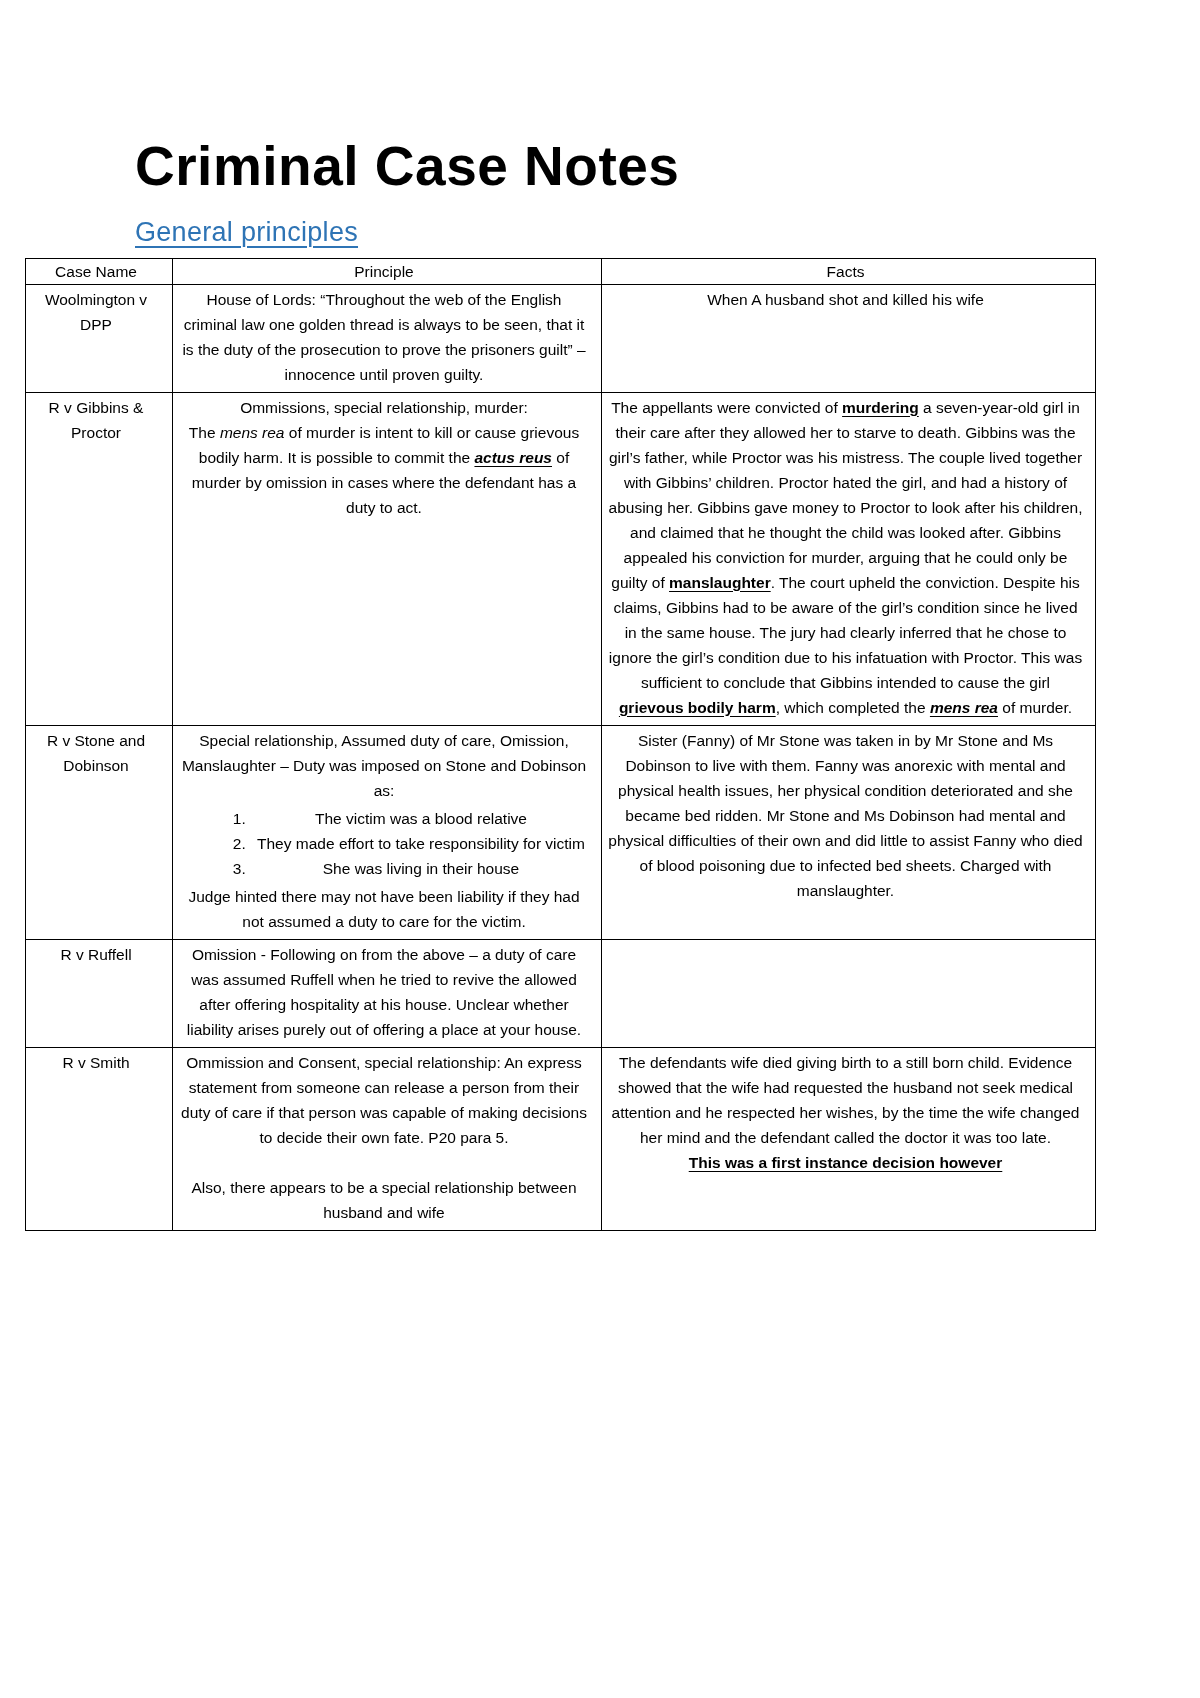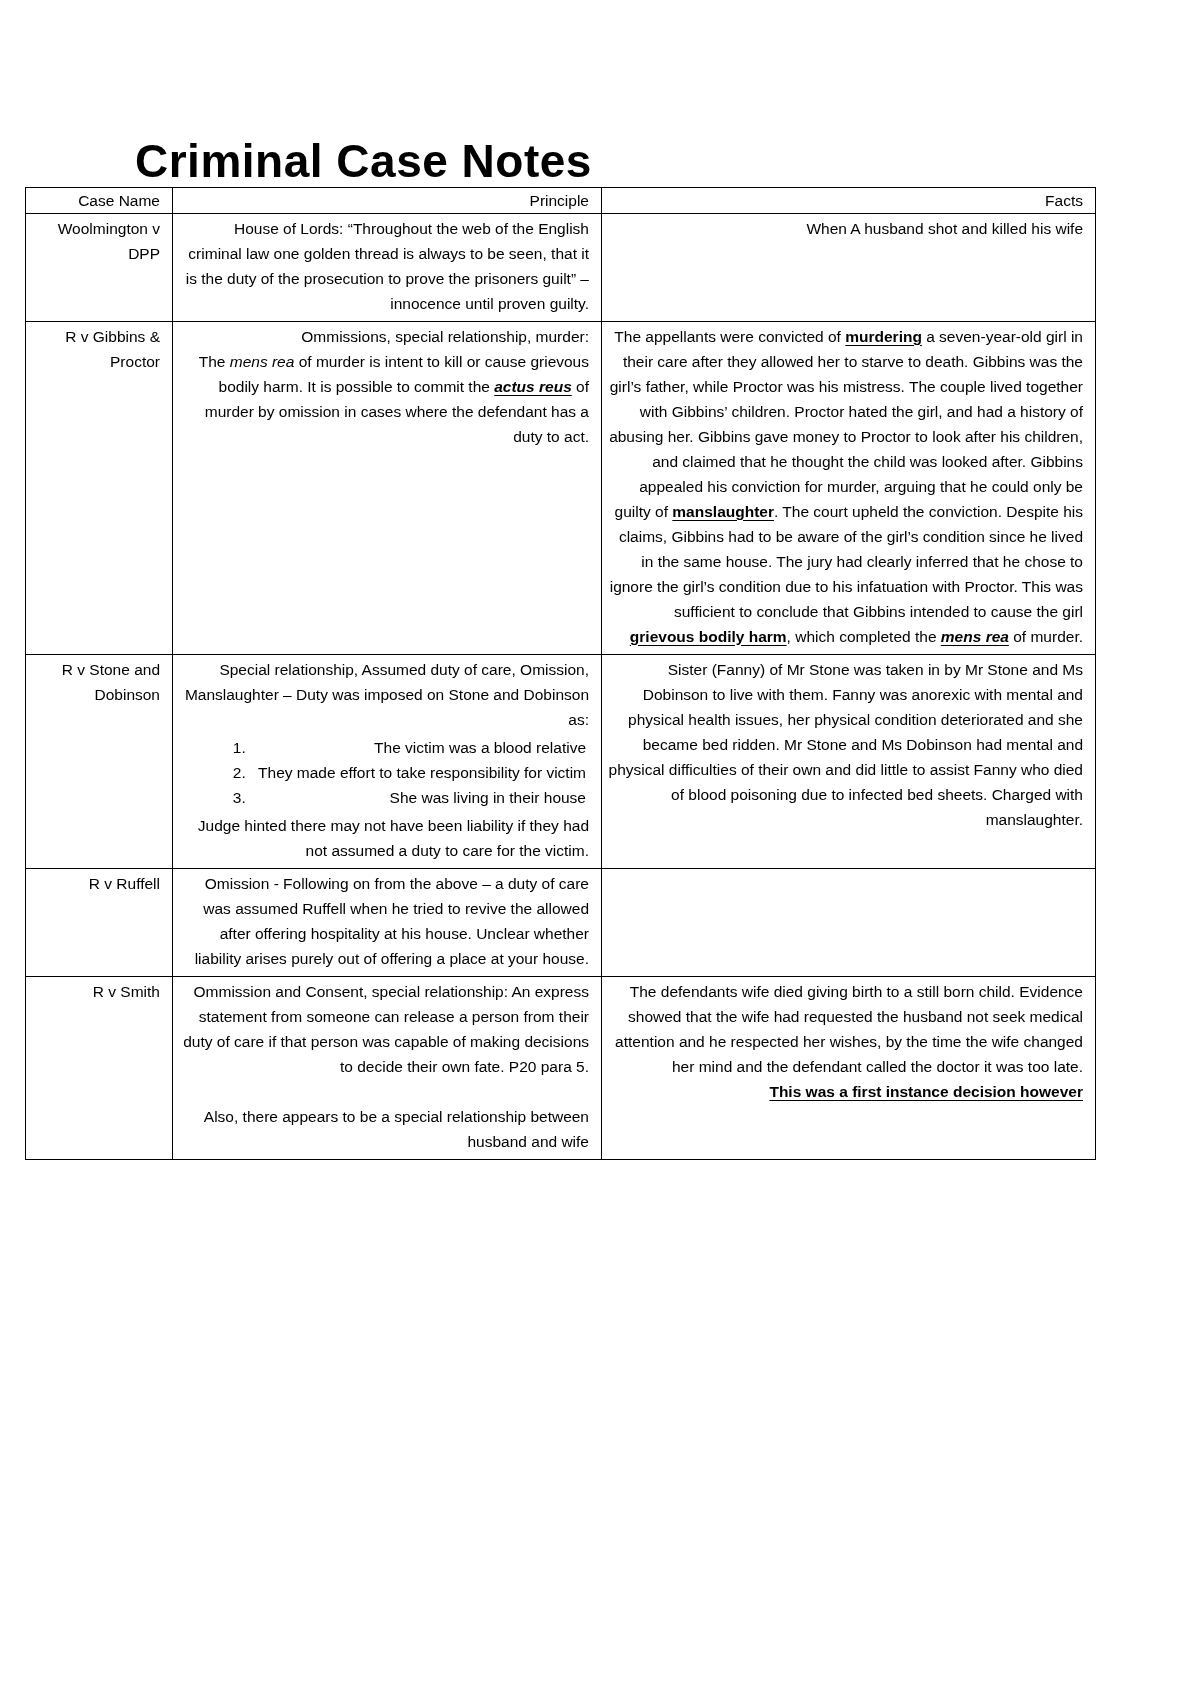--- a/index.html
+++ b/index.html
@@ -17,21 +17,21 @@
     height: 1698px;
     overflow: hidden;
     font-family: "Liberation Sans", sans-serif;
     color: #000000;
   }
   .content {
     padding-top: 136px;
   }
   .doc-title {
     margin: 0 0 0 135px;
-    font-size: 46px;
+    font-size: 55px;
     line-height: 1.1;
     font-weight: bold;
     letter-spacing: 0.5px;
     color: #000000;
   }
   .section-heading {
     margin: 20px 0 10px 135px;
     font-size: 27px;
     font-weight: normal;
     letter-spacing: 0.3px;
@@ -43,21 +43,21 @@
   table.case-table {
     border-collapse: collapse;
     table-layout: fixed;
     width: 1070px;
     margin-left: 25px;
   }
   table.case-table th,
   table.case-table td {
     border: 1px solid var(--table-border);
     vertical-align: top;
-    text-align: right;
+    text-align: center;
     font-weight: normal;
     font-size: 15.5px;
     line-height: 25px;
     padding: 2px 12px 5px 6px;
   }
   table.case-table th {
     height: 24px;
     padding-top: 0;
     padding-bottom: 0;
   }
@@ -73,20 +73,21 @@
     padding-left: 6px;
   }
 </style>
 </head>
 <body>
 
 <div class="content">
 
   <h1 class="doc-title">Criminal Case Notes</h1>
 
+  <h2 class="section-heading">General principles</h2>
 
   <table class="case-table">
     <colgroup>
       <col style="width:147px">
       <col style="width:429px">
       <col style="width:494px">
     </colgroup>
     <thead>
       <tr>
         <th>Case Name</th>

